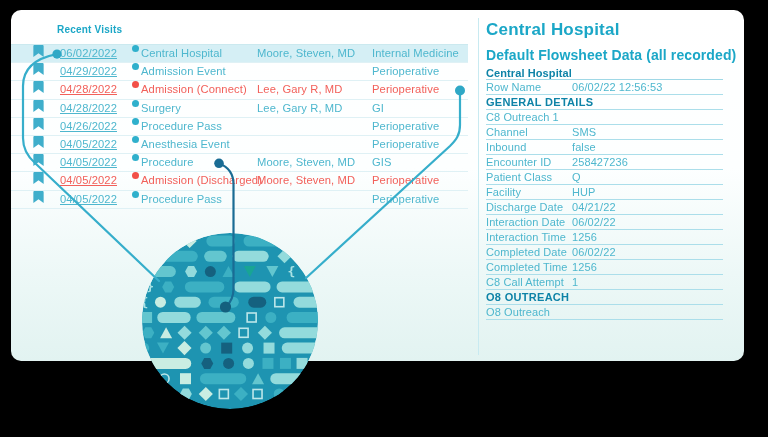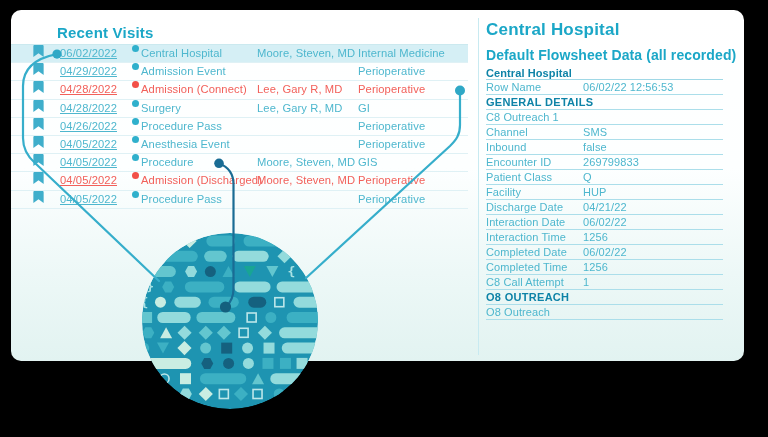--- a/index.html
+++ b/index.html
@@ -9,55 +9,55 @@
     --link-line:#36AECB; --dark-link:#1A6C94; --dark-dot:#14607E;
   }
   *{margin:0;padding:0;box-sizing:border-box}
   html,body{background:#000;}
   body{font-family:"Liberation Sans",sans-serif;}
   .stage{position:relative;width:768px;height:437px;background:#000;overflow:hidden;}
   .card{position:absolute;left:11px;top:10px;width:733px;height:351px;border-radius:10px;
         background:linear-gradient(180deg,#FFFFFF 0%,#FDFFFF 45%,#EDF8F7 75%,#E2F3F1 100%);
         box-shadow:0 8px 22px rgba(0,0,0,.55);}
   
-  .panel-title{position:absolute;left:46px;top:14px;font-size:15px;font-weight:bold;
+  .panel-title{position:absolute;left:46px;top:14px;font-size:10px;font-weight:bold;
                color:var(--title-teal);letter-spacing:.2px;}
   .header-rule{position:absolute;left:0;top:34px;width:457px;height:1px;background:#CBE9EF;}
   .visits-table{position:absolute;left:0;top:0;width:457px;}
   .vrow{position:absolute;left:0;width:457px;height:18.2px;border-bottom:1px solid var(--row-border);
         font-size:11.2px;color:var(--text-teal);letter-spacing:.1px;cursor:pointer;}
   .vrow.selected{background:var(--highlight-row);}
   .vrow.alert .vdate,.vrow.alert .etext,.vrow.alert .vprov,.vrow.alert .vdept{color:var(--alert-red);}
   .vrow.alert .edot{background:var(--alert-dot);}
   .vrow span{position:absolute;top:0;line-height:17.5px;white-space:nowrap;}
   .bm{left:22px;top:3px;color:#3FAECB;}
   .bm svg{display:block;}
   .vdate{left:49px;text-decoration:underline;}
   .vevent{left:121px;}
   .edot{position:absolute;left:0;top:5.5px;width:7px;height:7px;border-radius:50%;
         background:#2FB0CC;display:block;}
   .etext{position:absolute;left:9px;top:0;}
   .vprov{left:246px;}
-  .vdept{left:347px;}
+  .vdept{left:361px;}
   
   .divider{position:absolute;left:467px;top:8px;width:1px;height:337px;background:#C8EAF1;}
   
   .right-panel{position:absolute;left:475px;top:0;width:237px;}
   .rp-title{position:absolute;left:0;top:10px;font-size:17px;font-weight:bold;
             color:var(--title-teal);white-space:nowrap;letter-spacing:.2px;}
   .rp-subtitle{position:absolute;left:0;top:37px;font-size:14px;font-weight:bold;
                color:var(--title-teal);white-space:nowrap;letter-spacing:.1px;}
   .rp-group{position:absolute;left:0;top:57px;width:237px;height:13px;font-size:11px;
             font-weight:bold;color:var(--dark-teal);border-bottom:1px solid #9FD8E6;letter-spacing:.1px;}
   .fs-rows{position:absolute;left:0;top:70px;width:237px;}
   .fsrow{display:flex;height:15px;line-height:14.5px;font-size:11px;color:var(--text-teal);
          border-bottom:1px solid var(--panel-border);letter-spacing:.1px;}
   .fsrow.section{color:var(--dark-teal);font-weight:bold;letter-spacing:.3px;}
   .fsrow.noborder{border-bottom:none;}
-  .fslabel{width:97px;flex:none;white-space:nowrap;}
+  .fslabel{width:86px;flex:none;white-space:nowrap;}
   .fsvalue{flex:1;white-space:nowrap;}
   
   .overlay{position:absolute;left:0;top:0;pointer-events:none;}
 </style>
 </head>
 <body>
 
 <div class="stage">
   <div class="card">
 
@@ -215,21 +215,21 @@
           <div class="fsrow">
     <span class="fslabel">Channel</span>
     <span class="fsvalue">SMS</span>
   </div>
           <div class="fsrow">
     <span class="fslabel">Inbound</span>
     <span class="fsvalue">false</span>
   </div>
           <div class="fsrow">
     <span class="fslabel">Encounter ID</span>
-    <span class="fsvalue">269799833</span>
+    <span class="fsvalue">258427236</span>
   </div>
           <div class="fsrow">
     <span class="fslabel">Patient Class</span>
     <span class="fsvalue">Q</span>
   </div>
           <div class="fsrow">
     <span class="fslabel">Facility</span>
     <span class="fsvalue">HUP</span>
   </div>
           <div class="fsrow">

